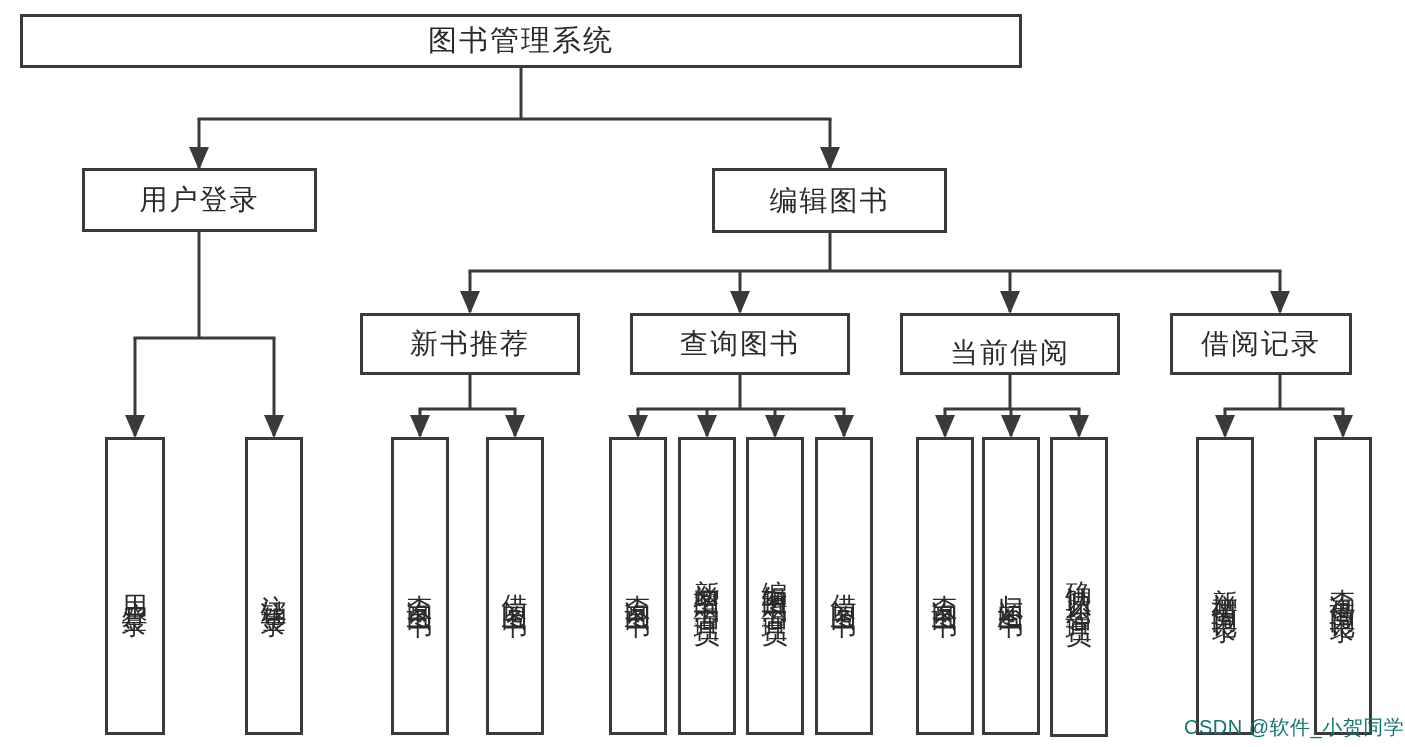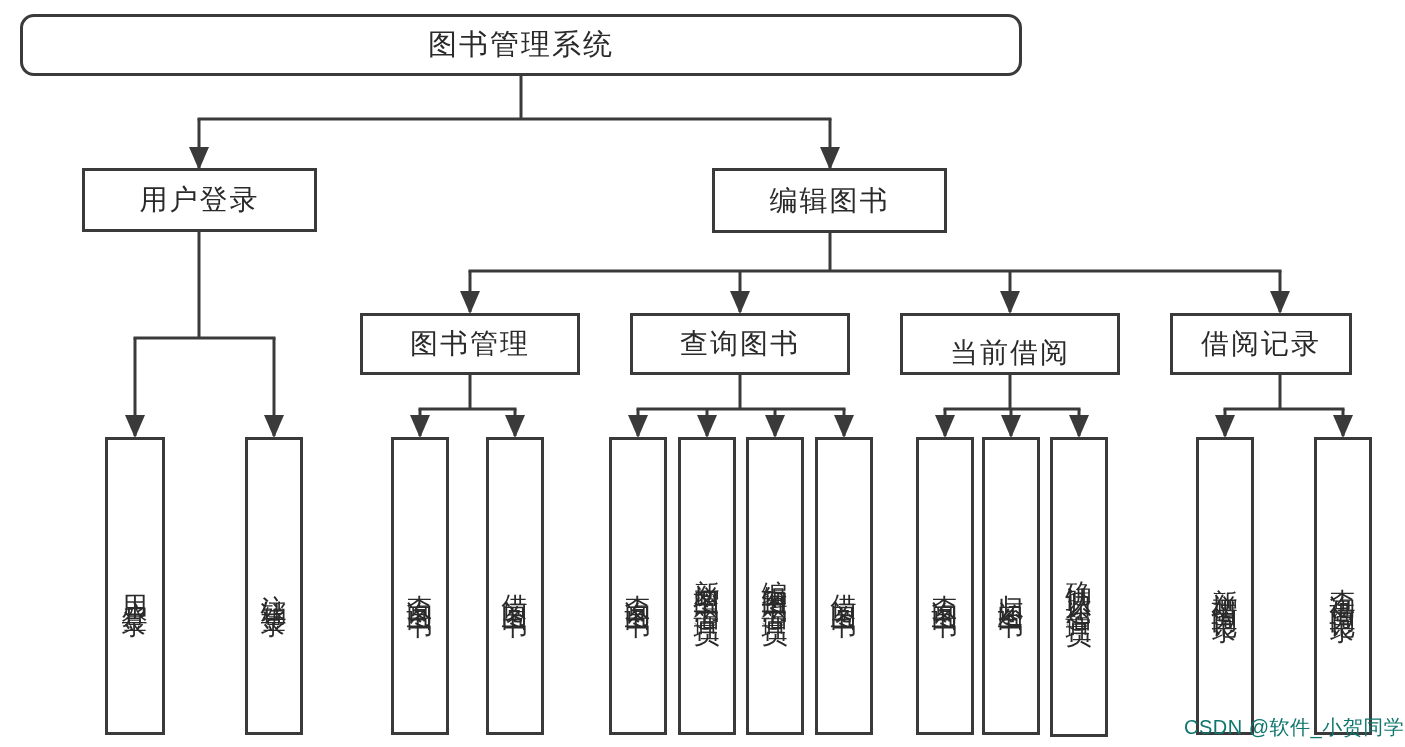--- a/index.html
+++ b/index.html
@@ -90,33 +90,33 @@
       <polygon points="765,415 785,415 775,438"></polygon>
       <polygon points="834,415 854,415 844,438"></polygon>
       <polygon points="935,415 955,415 945,438"></polygon>
       <polygon points="1001,415 1021,415 1011,438"></polygon>
       <polygon points="1069,415 1089,415 1079,438"></polygon>
       <polygon points="1215,415 1235,415 1225,438"></polygon>
       <polygon points="1333,415 1353,415 1343,438"></polygon>
     </g>
   </svg>
 
-  <div class="node rootnode" style="left:20px;top:14px;width:1002px;height:62px;border-radius:14px;">
+  <div class="node rootnode" style="left:20px;top:14px;width:1002px;height:54px;">
     <span>图书管理系统</span>
   </div>
 
   <div class="node hnode" style="left:82px;top:168px;width:235px;height:64px;">
     <span>用户登录</span>
   </div>
   <div class="node hnode" style="left:712px;top:168px;width:235px;height:65px;">
     <span>编辑图书</span>
   </div>
 
   <div class="node hnode" style="left:360px;top:313px;width:220px;height:62px;">
-    <span>图书管理</span>
+    <span>新书推荐</span>
   </div>
   <div class="node hnode" style="left:630px;top:313px;width:220px;height:62px;">
     <span>查询图书</span>
   </div>
   <div class="node hnode" style="left:900px;top:313px;width:220px;height:62px;align-items:flex-end;">
     <span>当前借阅</span>
   </div>
   <div class="node hnode" style="left:1170px;top:313px;width:182px;height:62px;">
     <span>借阅记录</span>
   </div>

